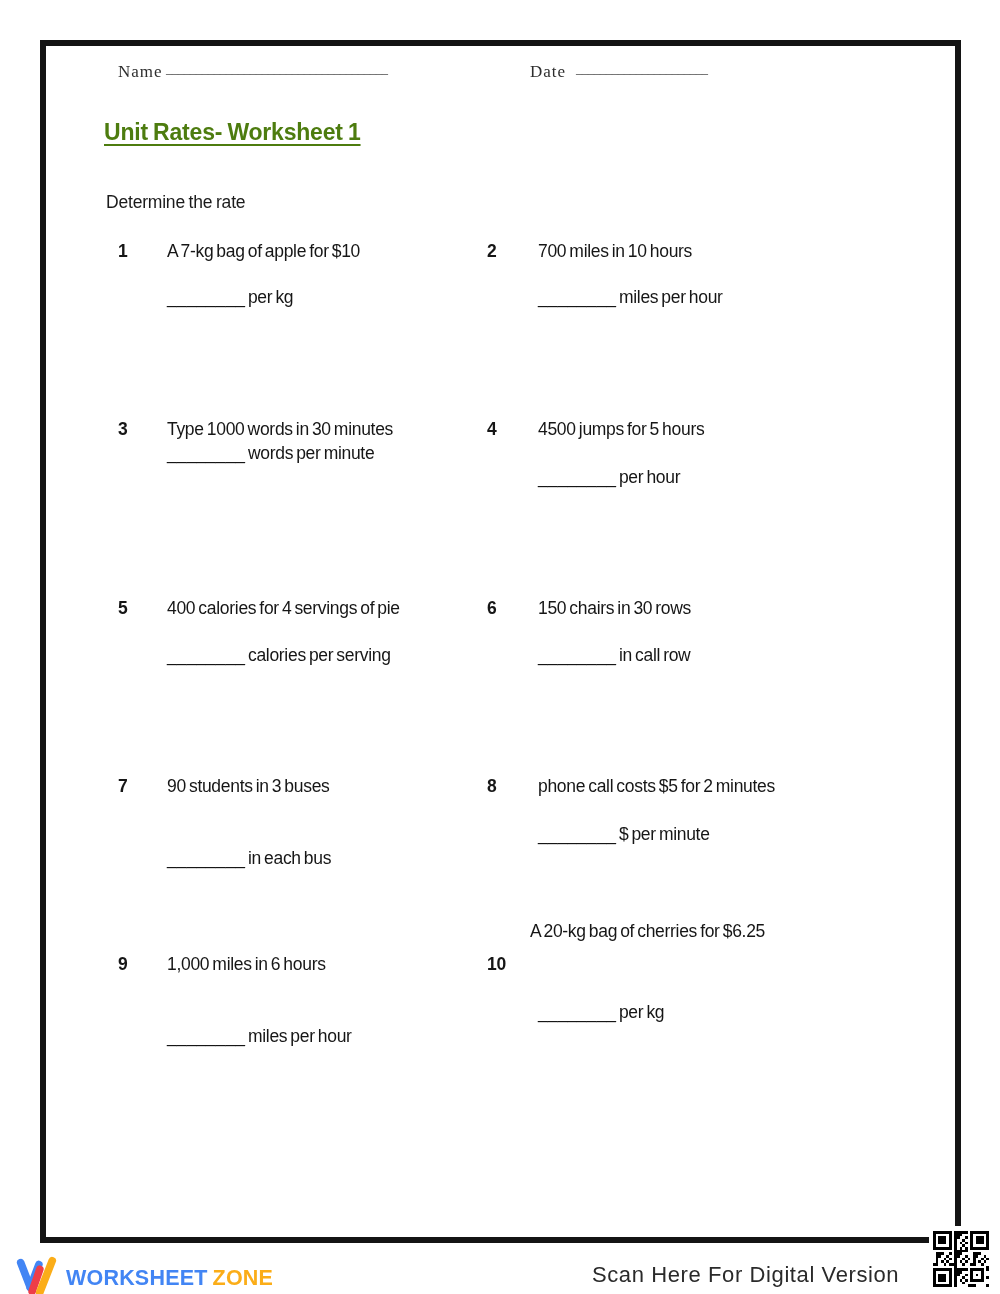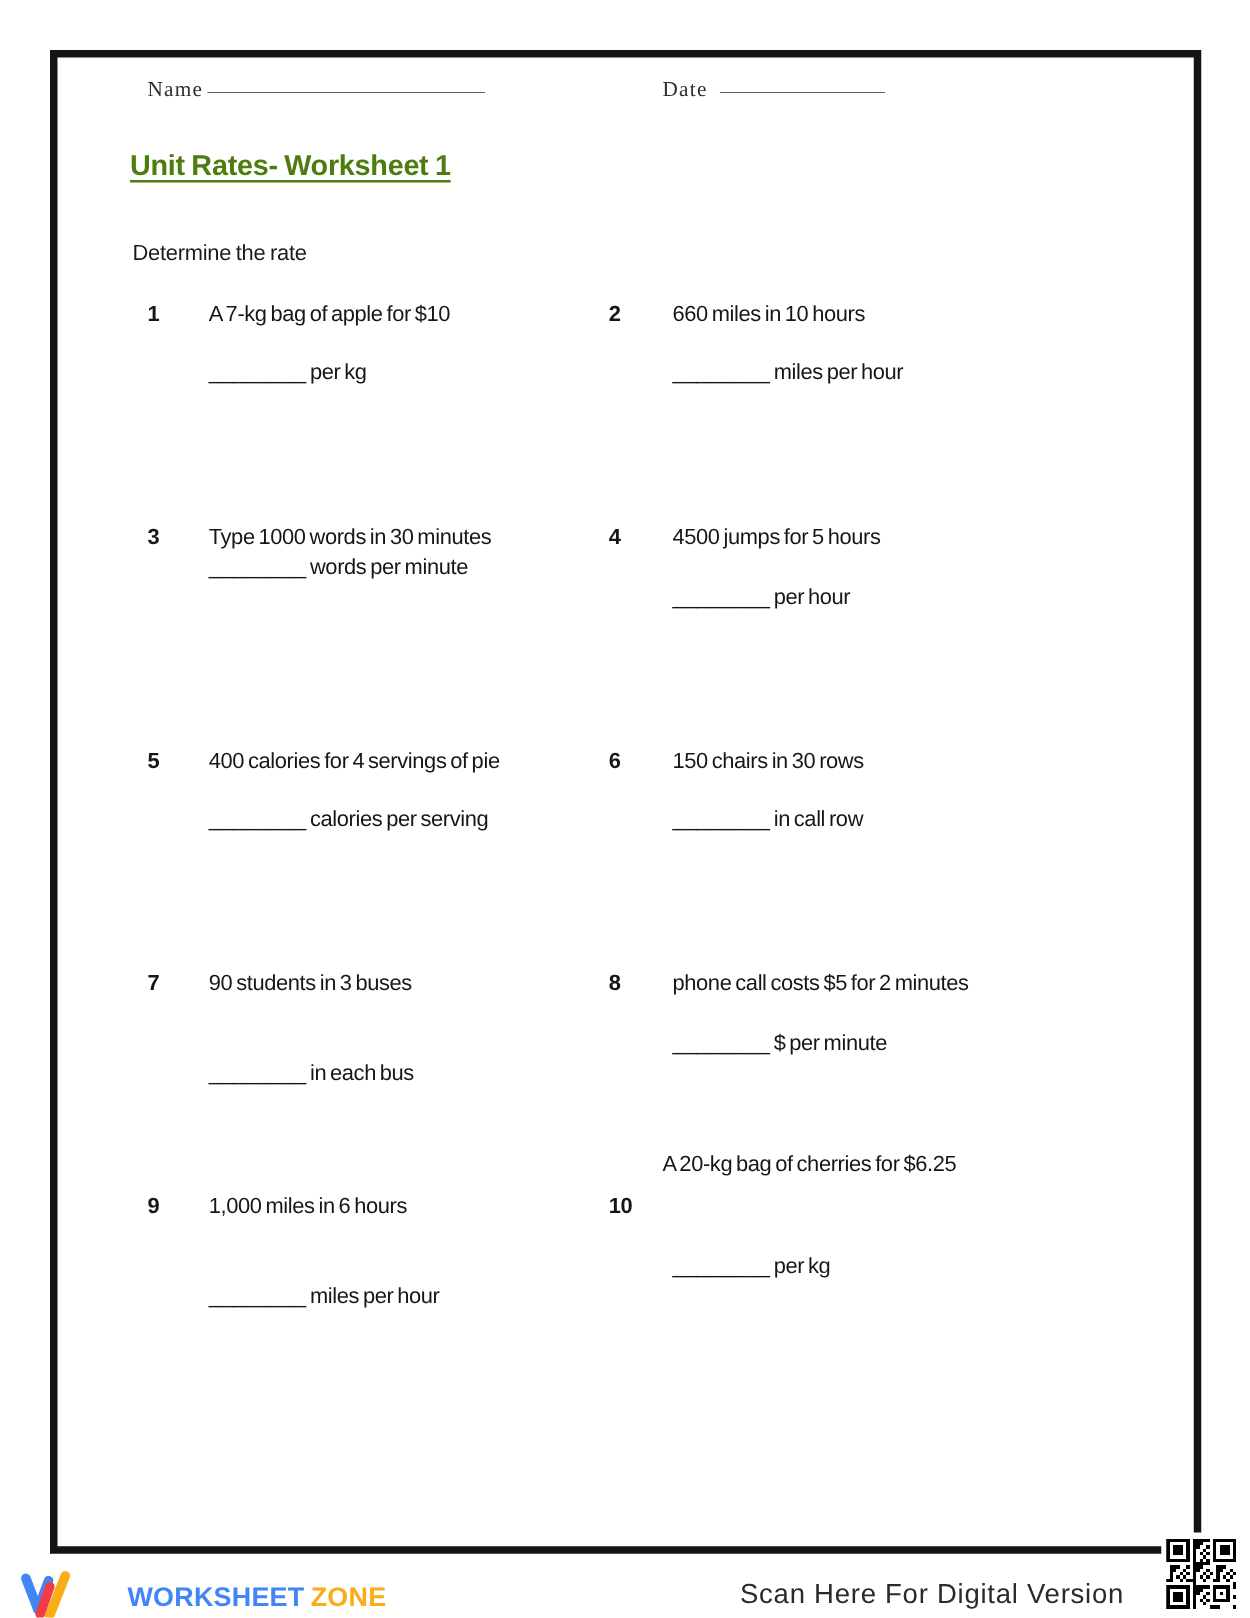--- a/index.html
+++ b/index.html
@@ -59,21 +59,21 @@
   #n7{left:118px;top:775px}  #q7{left:167px;top:775px}  #a7{left:167px;top:847px}
   #n8{left:487px;top:775px}  #q8{left:538px;top:775px}  #a8{left:538px;top:823px}
   #n9{left:118px;top:953px}  #q9{left:167px;top:953px}  #a9{left:167px;top:1025px}
   #n10{left:487px;top:953px} #q10{left:530px;top:920px} #a10{left:538px;top:1001px}
 
   
   .brand {
     position:absolute; left:14px; top:1256px;
     display:flex; align-items:center; gap:8px;
   }
-  .brand-text { font-size:21.5px; font-weight:700; letter-spacing:0.2px; white-space:nowrap;margin-left:36px; }
+  .brand-text { font-size:21.5px; font-weight:700; letter-spacing:0.2px; white-space:nowrap; }
   .brand-ws { color:#4285F4; }
   .brand-zone { color:#FBAD18; margin-left:5px; }
 
   .scan-text {
     position:absolute; left:592px; top:1262px;
     font-size:22px; letter-spacing:0.6px; color:#2a2a2a; white-space:nowrap;
   }
 
   .qr-box {
     position:absolute; left:929px; top:1226px;
@@ -94,21 +94,21 @@
 
 <h1 class="doc-title">Unit Rates- Worksheet 1</h1>
 
 <p class="instruction">Determine the rate</p>
 
 <span id="n1" class="pnum">1</span>
 <span id="q1" class="ptext">A 7-kg bag of apple for $10</span>
 <span id="a1" class="pans"><span class="blank">________</span> <span>per kg</span></span>
 
 <span id="n2" class="pnum">2</span>
-<span id="q2" class="ptext">660 miles in 10 hours</span>
+<span id="q2" class="ptext">700 miles in 10 hours</span>
 <span id="a2" class="pans"><span class="blank">________</span> <span>miles per hour</span></span>
 
 <span id="n3" class="pnum">3</span>
 <span id="q3" class="ptext">Type 1000 words in 30 minutes</span>
 <span id="a3" class="pans"><span class="blank">________</span> <span>words per minute</span></span>
 
 <span id="n4" class="pnum">4</span>
 <span id="q4" class="ptext">4500 jumps for 5 hours</span>
 <span id="a4" class="pans"><span class="blank">________</span> <span>per hour</span></span>
 

